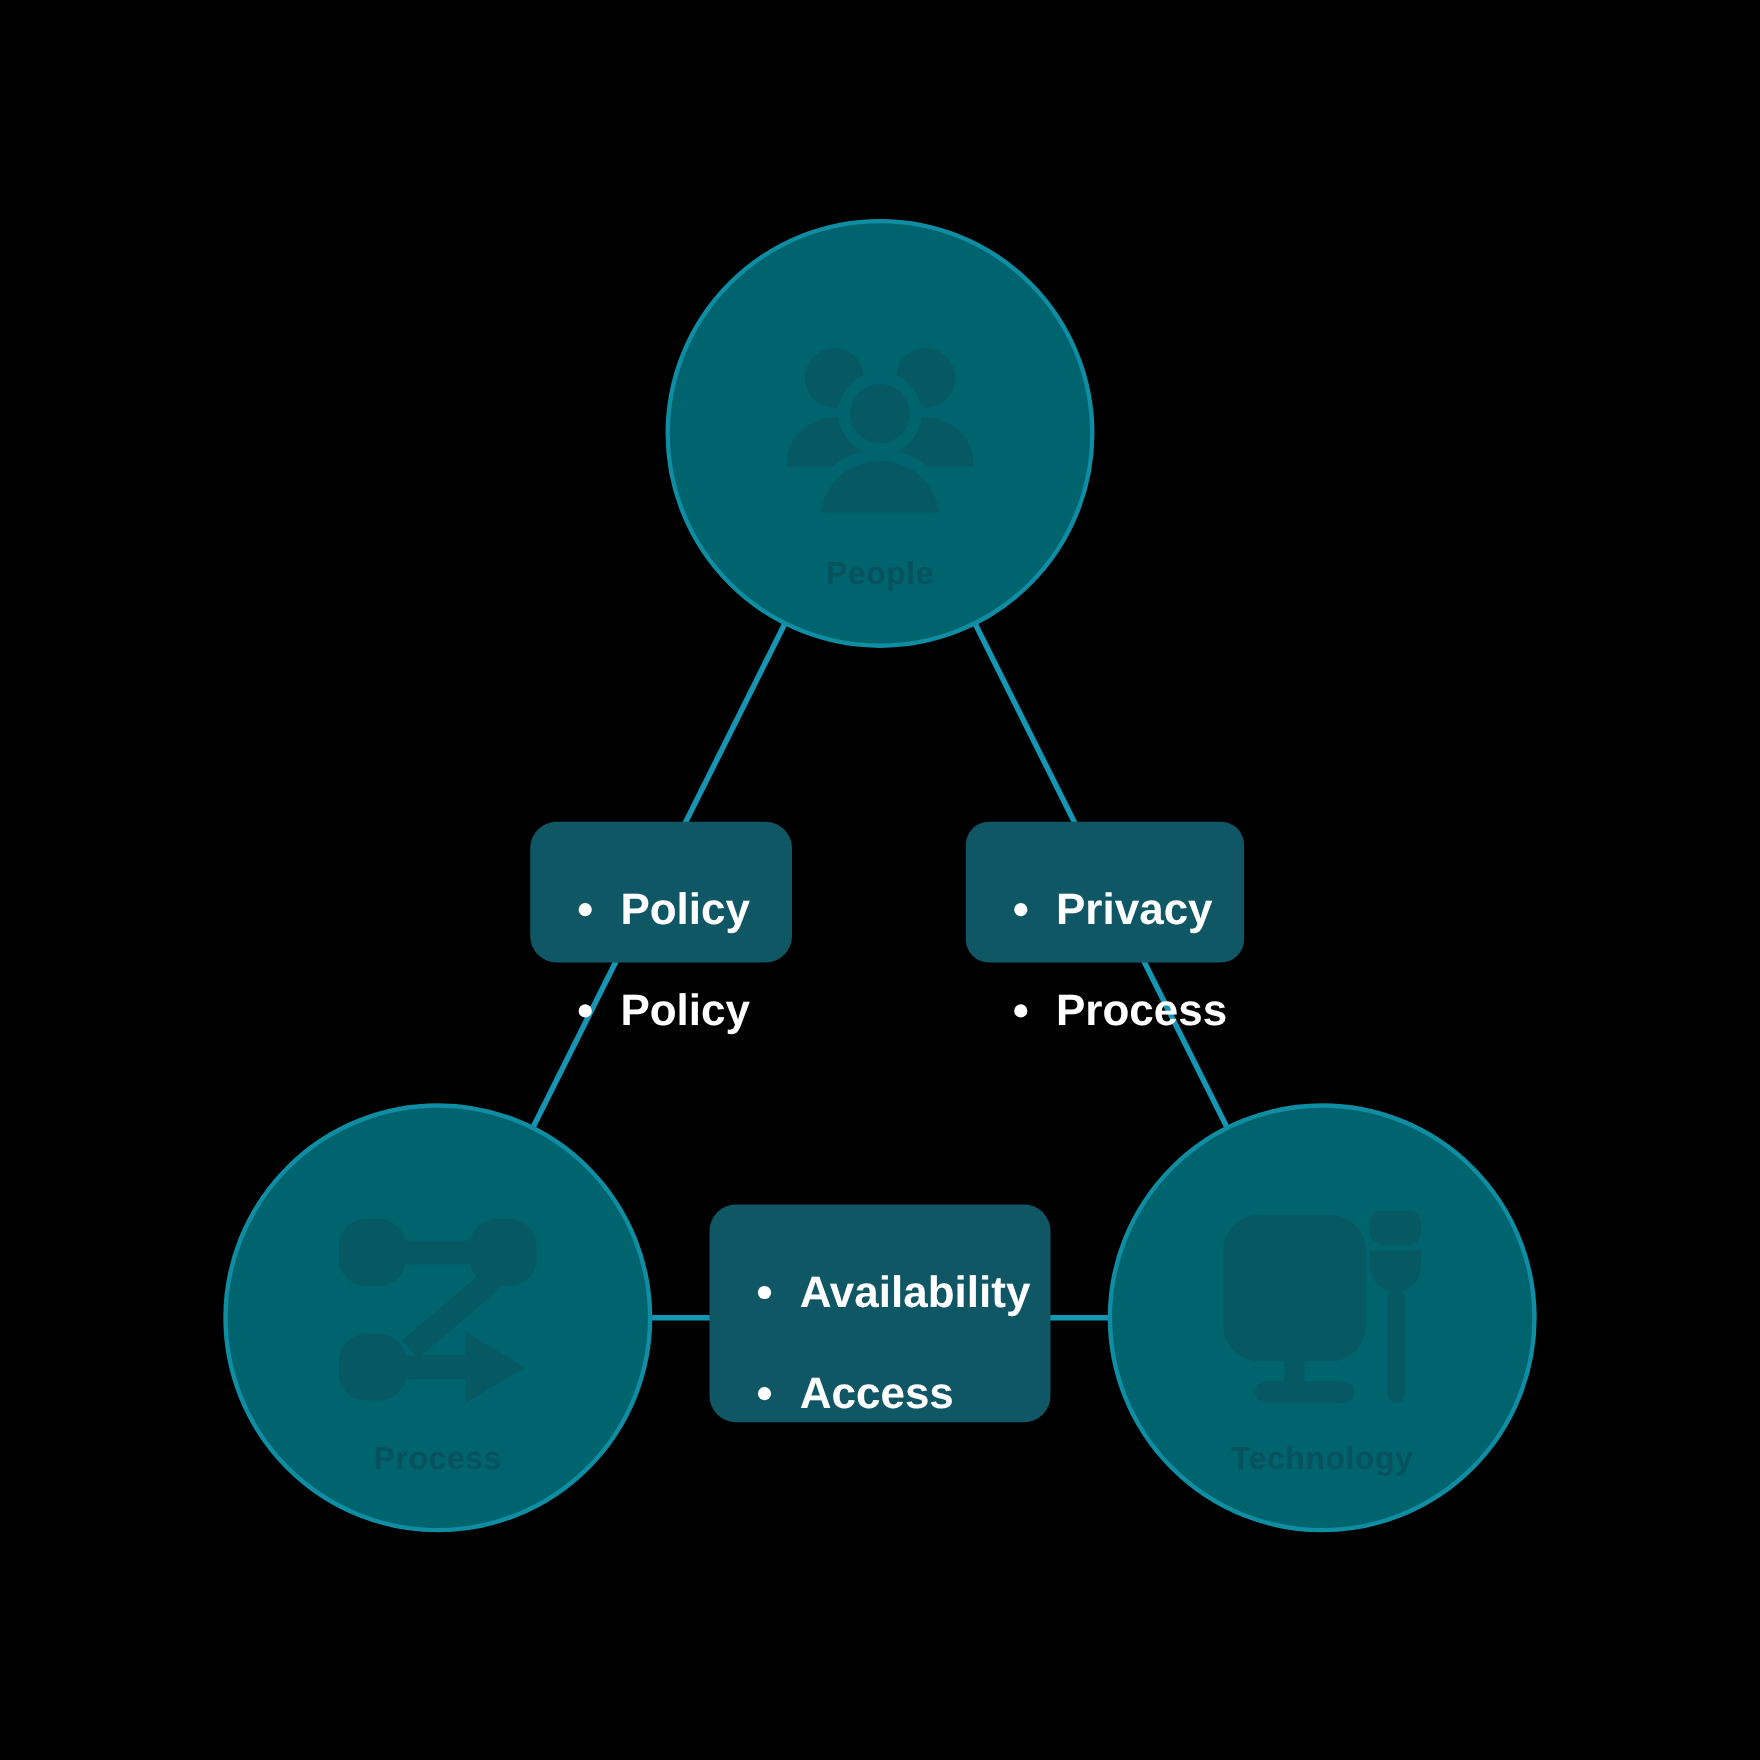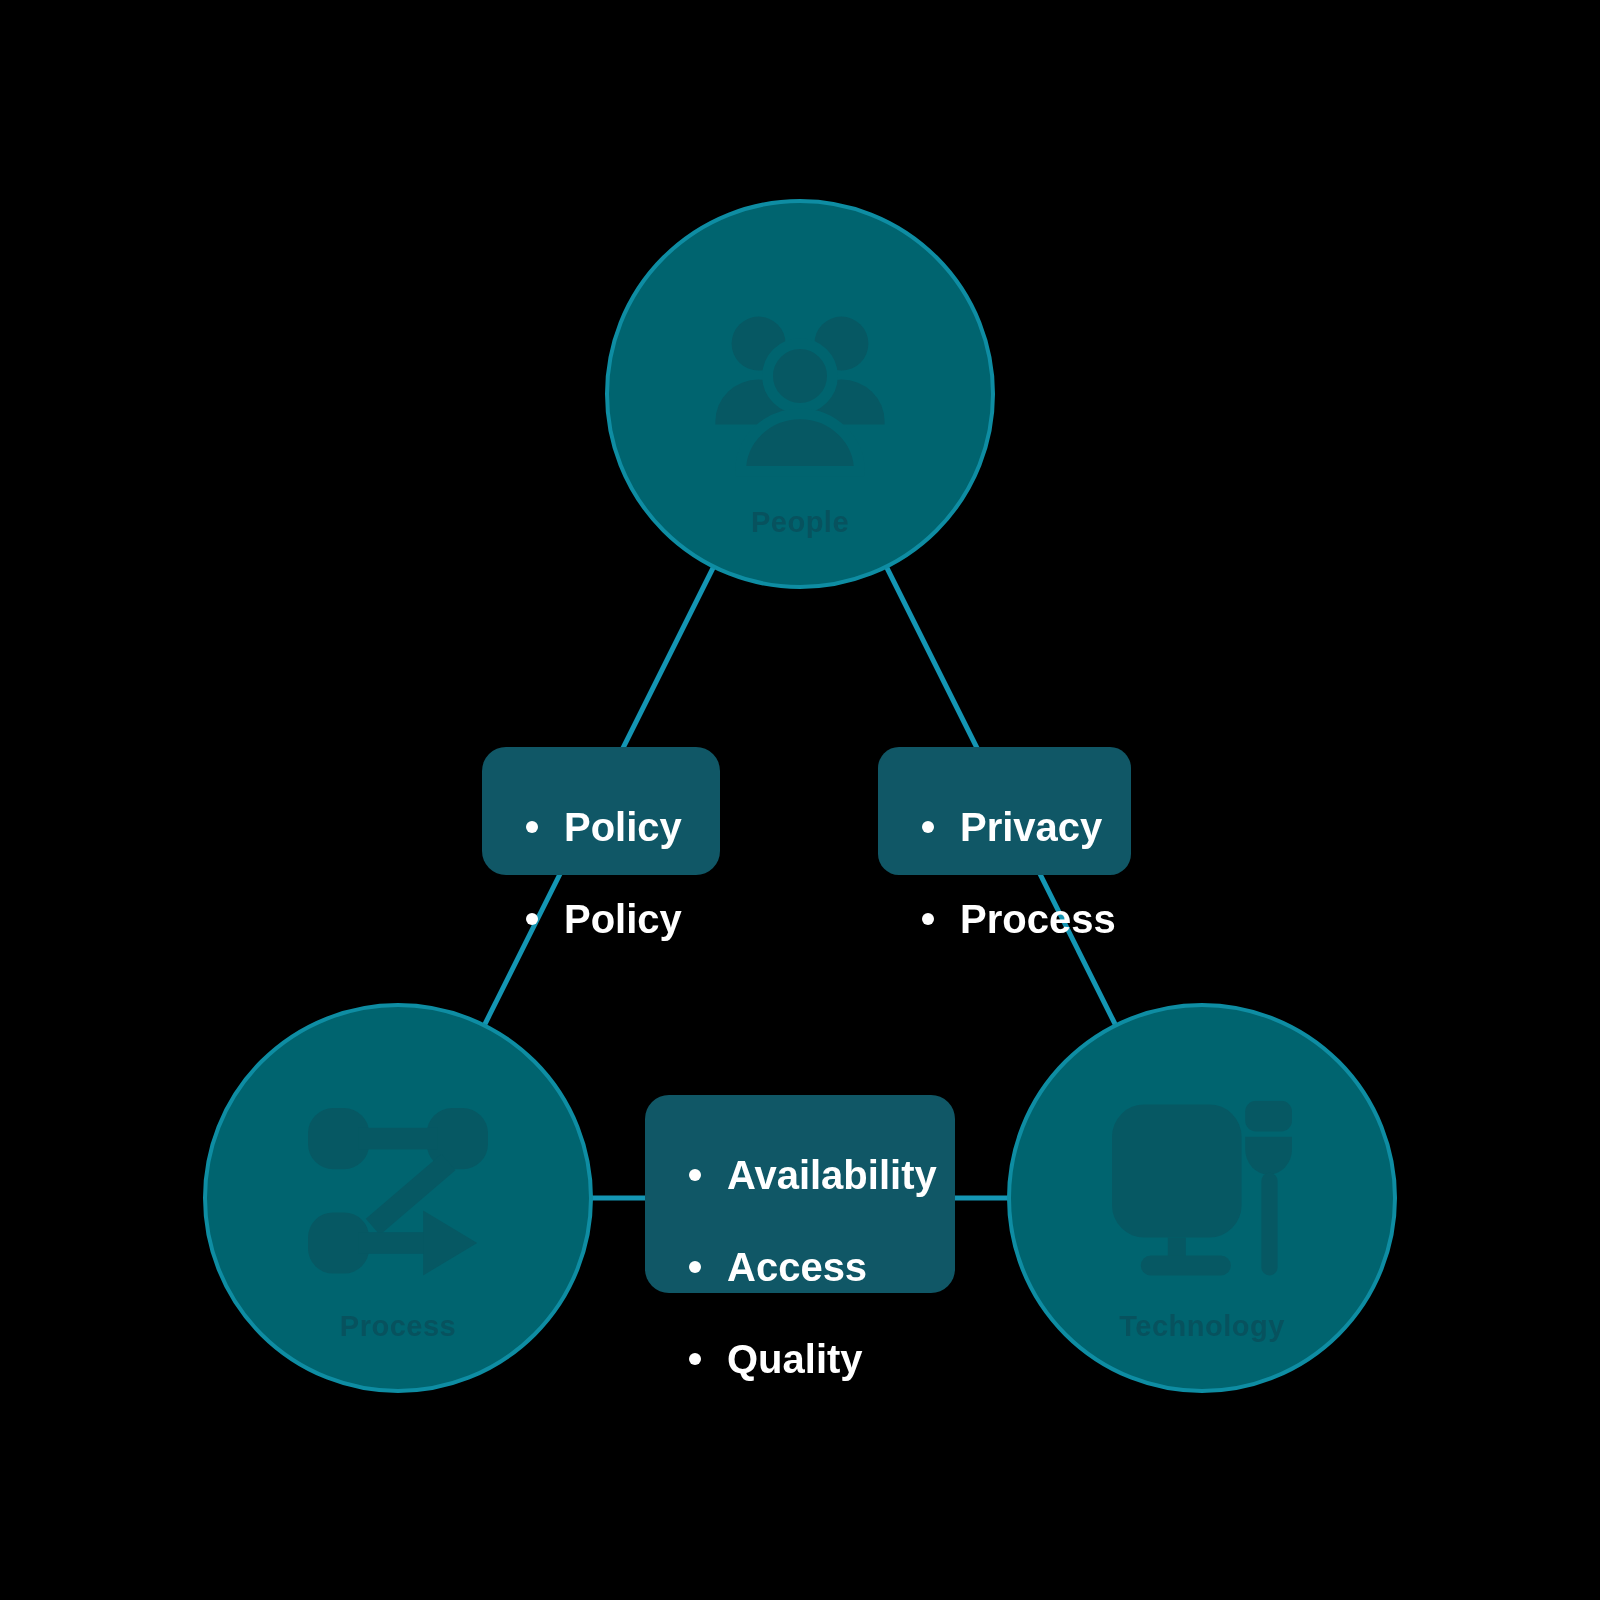--- a/index.html
+++ b/index.html
@@ -175,19 +175,15 @@
 
   <div id="edge-box-data" class="edge-box">
     <div class="edge-item">
       <span class="bullet-dot"></span>
       <span>Availability</span>
     </div>
     <div class="edge-item">
       <span class="bullet-dot"></span>
       <span>Access</span>
     </div>
-    <div class="edge-item">
-      <span class="bullet-dot"></span>
-      <span>Quality</span>
-    </div>
   </div>
 
 </div>
 
 </body></html>

